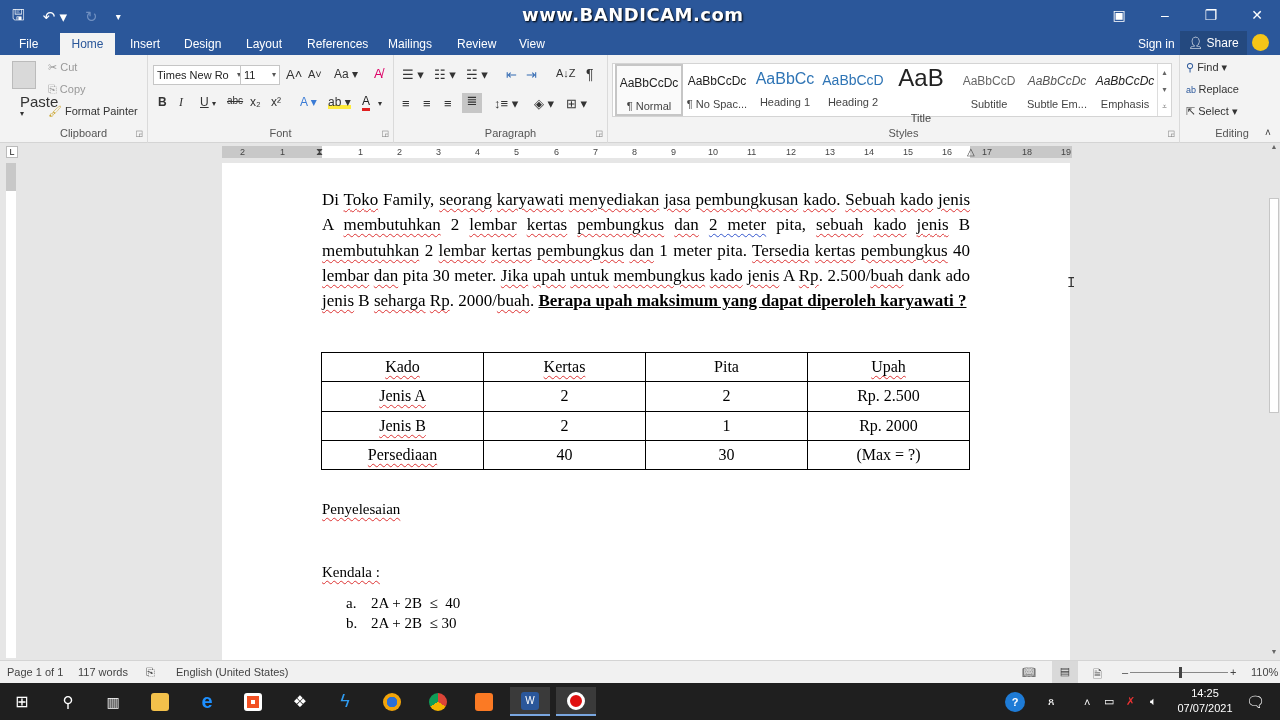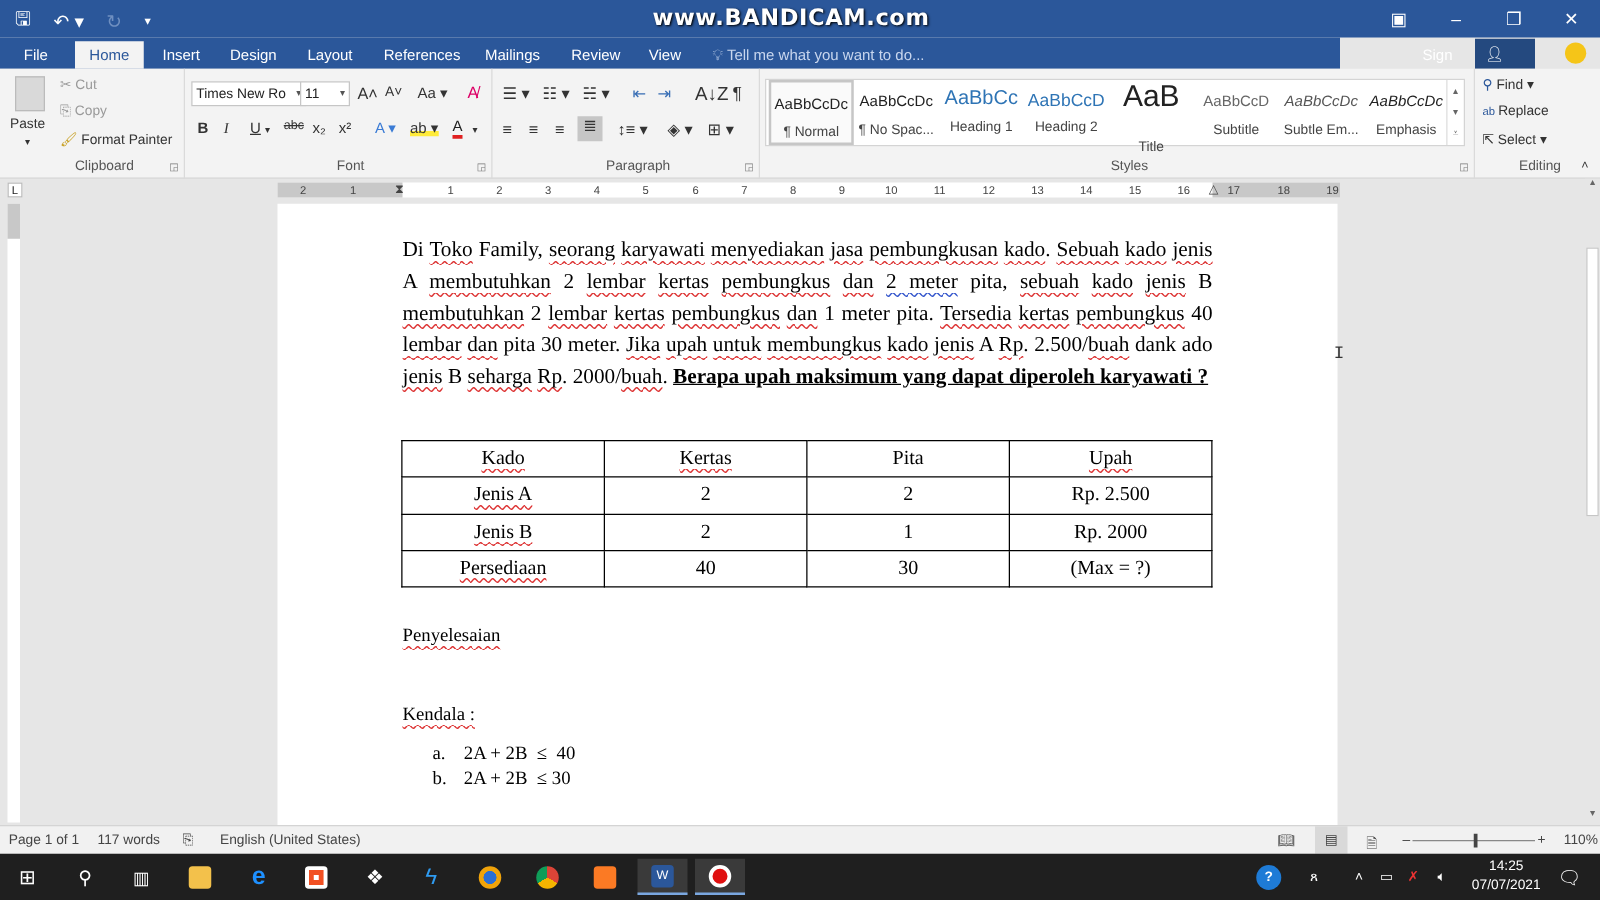--- a/index.html
+++ b/index.html
@@ -8,21 +8,21 @@
   
   .titlebar { position: absolute; left: 0; top: 0; width: 1280px; height: 30px; background: #2b579a; color: #fff; }
   .qat { position: absolute; left: 12px; top: 4px; display: flex; gap: 18px; align-items: center; }
   .qat span { font-size: 15px; color: #fff; }
   .qat .disabled { color: #6f8fc0; }
   .watermark { position: absolute; left: 522px; top: 4px; font-size: 18px; font-weight: bold; letter-spacing: 0.5px; color: #fff; text-shadow: 1px 1px 2px #000; font-family: "DejaVu Sans", sans-serif; }
   .winctrl { position: absolute; right: 0; top: 0; display: flex; }
   .winctrl span { width: 46px; height: 30px; display: flex; align-items: center; justify-content: center; font-size: 14px; color: #fff; }
 
   
-  .tabrow { position: absolute; left: 0; top: 30px; width: 1072px; height: 25px; background: #2b579a; }
+  .tabrow { position: absolute; left: 0; top: 30px; width: 1280px; height: 25px; background: #2b579a; }
   .tab { position: absolute; top: 3px; height: 22px; line-height: 22px; font-size: 12px; color: #fff; padding: 0 10px; }
   .tab.active { background: #f3f3f3; color: #2b579a; }
   .tellme { position: absolute; left: 570px; top: 3px; line-height: 22px; color: #c8d6ee; font-size: 12px; }
   .signin { position: absolute; left: 1138px; top: 3px; line-height: 22px; color: #fff; }
   .share { position: absolute; left: 1180px; top: 1px; height: 24px; line-height: 24px; background: #24497f; color: #fff; padding: 0 8px; }
   .smiley { position: absolute; left: 1252px; top: 4px; width: 17px; height: 17px; border-radius: 50%; background: #f5c518; }
 
   
   .ribbon { position: absolute; left: 0; top: 55px; width: 1280px; height: 88px; background: #f3f3f3; border-bottom: 1px solid #d4d4d4; }
   .group { position: absolute; top: 0; height: 88px; border-right: 1px solid #dadada; }
@@ -106,35 +106,32 @@
 <div class="tabrow">
   <div class="tab" style="left:9px;">File</div>
   <div class="tab active" style="left:60px;width:55px;text-align:center;">Home</div>
   <div class="tab" style="left:120px;">Insert</div>
   <div class="tab" style="left:174px;">Design</div>
   <div class="tab" style="left:236px;">Layout</div>
   <div class="tab" style="left:297px;">References</div>
   <div class="tab" style="left:378px;">Mailings</div>
   <div class="tab" style="left:447px;">Review</div>
   <div class="tab" style="left:509px;">View</div>
-  <div class="tellme">
-    <span>💡︎ </span><span>Tell me what you want to do...</span>
-  </div>
   <div class="signin">Sign in</div>
   <div class="share">
     <span>👤︎ </span><span>Share</span>
   </div>
   <div class="smiley"></div>
 </div>
 
 <div class="ribbon">
 
   <div class="group" style="left:0;width:148px;">
     <div class="paste-icon"></div>
-    <div class="rb" style="left:8px;top:38px;font-size:11px;">Paste</div>
+    <div class="rb" style="left:20px;top:38px;font-size:15px;">Paste</div>
     <div class="rb" style="left:20px;top:54px;font-size:8px;">▾</div>
     <div class="rb dim" style="left:48px;top:6px;"><span>✂ </span><span>Cut</span></div>
     <div class="rb dim" style="left:48px;top:28px;"><span>⎘ </span><span>Copy</span></div>
     <div class="rb" style="left:48px;top:50px;"><span style="color:#c9a227;">🖌︎ </span><span>Format Painter</span></div>
     <div class="glabel">Clipboard</div>
     <div class="launcher">◲</div>
   </div>
 
   <div class="group" style="left:148px;width:246px;">
     <div class="fontbox" style="left:5px;width:92px;"><span>Times New Ro</span><span class="dd">▾</span></div>
@@ -157,21 +154,21 @@
     <div class="glabel">Font</div>
     <div class="launcher">◲</div>
   </div>
 
   <div class="group" style="left:394px;width:214px;">
     <div class="rb" style="left:8px;top:12px;font-size:13px;">☰ ▾</div>
     <div class="rb" style="left:40px;top:12px;font-size:13px;">☷ ▾</div>
     <div class="rb" style="left:72px;top:12px;font-size:13px;">☵ ▾</div>
     <div class="rb" style="left:112px;top:12px;font-size:13px;color:#3a6fb5;">⇤</div>
     <div class="rb" style="left:132px;top:12px;font-size:13px;color:#3a6fb5;">⇥</div>
-    <div class="rb" style="left:162px;top:12px;font-size:15px;">A↓Z</div>
+    <div class="rb" style="left:162px;top:12px;font-size:11px;">A↓Z</div>
     <div class="rb" style="left:192px;top:11px;font-size:14px;">¶</div>
     <div class="rb" style="left:8px;top:41px;font-size:13px;">≡</div>
     <div class="rb" style="left:29px;top:41px;font-size:13px;">≡</div>
     <div class="rb" style="left:50px;top:41px;font-size:13px;">≡</div>
     <div class="rb" style="left:68px;top:38px;width:20px;height:20px;background:#c6c6c6;text-align:center;font-size:13px;">≣</div>
     <div class="rb" style="left:100px;top:41px;font-size:13px;">↕≡ ▾</div>
     <div class="rb" style="left:140px;top:41px;font-size:13px;">◈ ▾</div>
     <div class="rb" style="left:172px;top:41px;font-size:13px;">⊞ ▾</div>
     <div class="glabel">Paragraph</div>
     <div class="launcher">◲</div>

